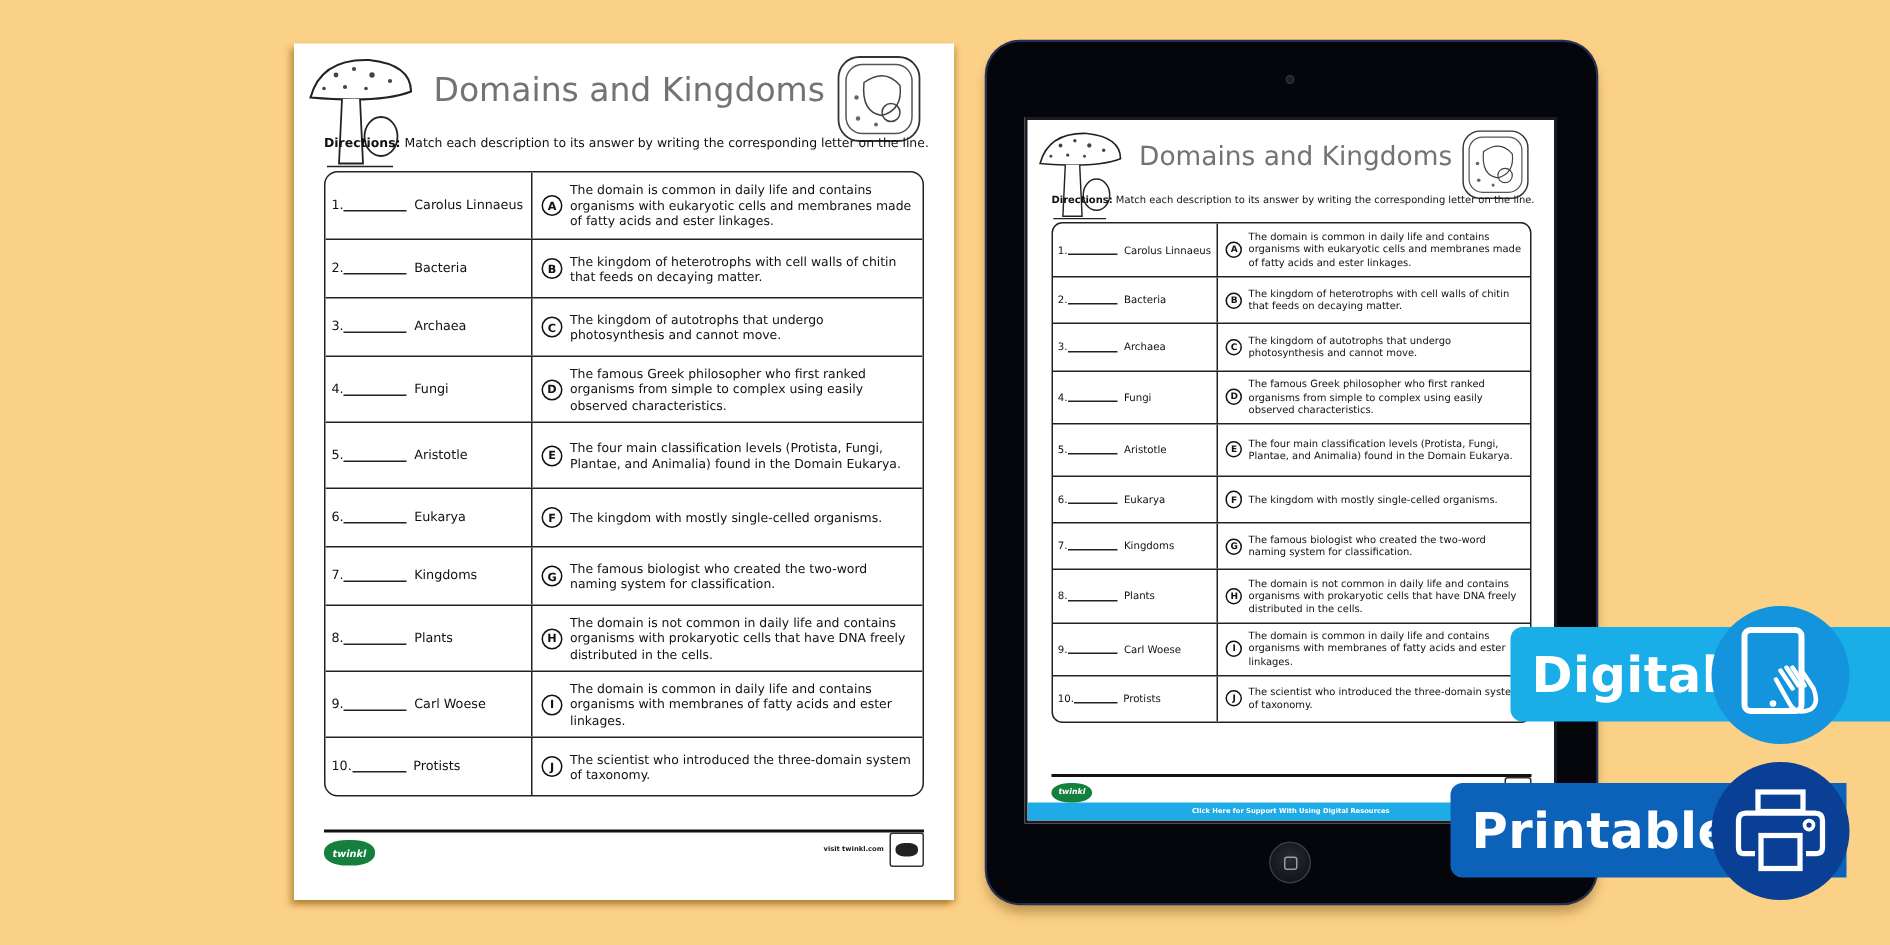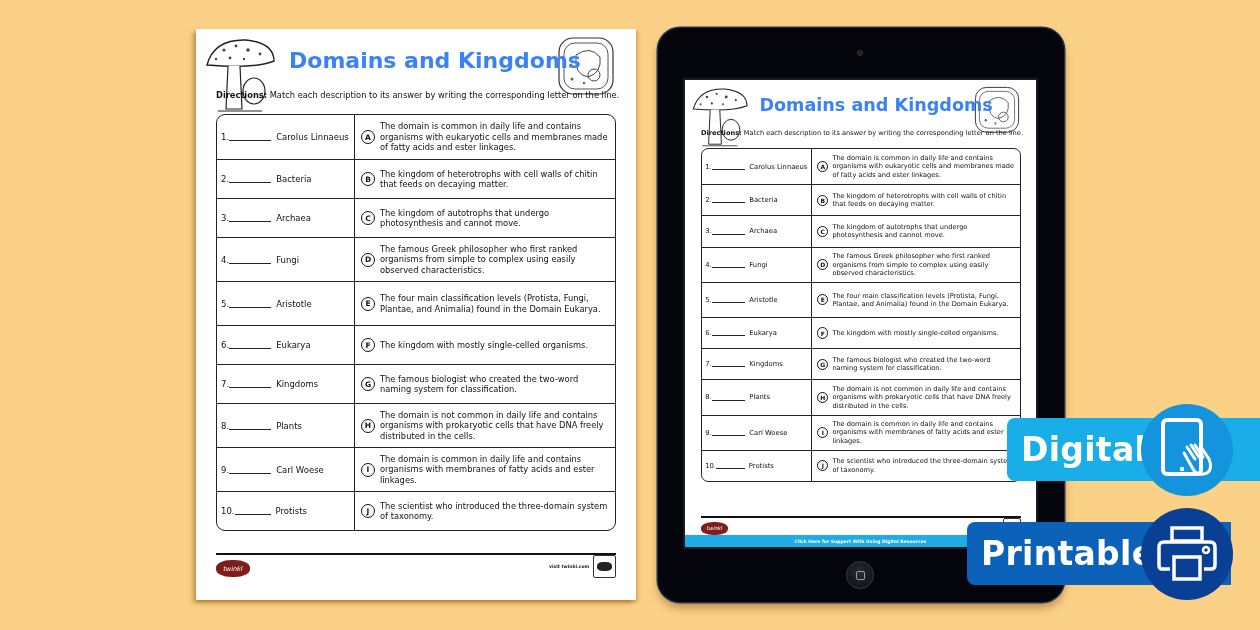--- a/index.html
+++ b/index.html
@@ -4,43 +4,43 @@
 <style>
   * { box-sizing: border-box; margin: 0; padding: 0; }
   html, body { width: 1260px; height: 630px; overflow: hidden; }
   body { background: #fbd087; font-family: "DejaVu Sans", sans-serif; position: relative; }
 
   
   .paper {
     position: absolute; left: 196px; top: 29px; width: 440px; height: 571px;
     background: #fff; box-shadow: -3px 3px 4px rgba(150,100,20,.55), 2px 2px 3px rgba(150,100,20,.35);
   }
-  .ws-title { position: absolute; font-weight: bold; color: #3b82f6; white-space: nowrap; }
+  .ws-title { position: absolute; font-weight: normal; color: #737373; white-space: nowrap; }
   .ws-dir { position: absolute; color: #111; white-space: nowrap; }
   .ws-dir b { font-weight: bold; }
 
   .ws-table {
     position: absolute; border: 1.3px solid #222; border-radius: 8px; overflow: hidden; background:#fff;
   }
   .ws-row { display: flex; border-top: 1px solid #222; }
   .ws-row:first-child { border-top: none; }
   .ws-left { border-right: 1px solid #222; display: flex; align-items: center; color:#111; white-space: nowrap; }
   .ws-left .num { display:inline-block; }
   .ws-left .blank { display:inline-block; border-bottom: 1px solid #222; }
   .ws-right { flex: 1; display: flex; align-items: center; color:#111; }
   .ws-letter {
     flex: 0 0 auto; border: 1.2px solid #111; border-radius: 50%;
     display: flex; align-items: center; justify-content: center; font-weight: bold;
   }
   .ws-desc { line-height: 1.25; }
 
   .ws-footer-line { position: absolute; height: 2px; background: #111; }
   .twinkl-logo {
-    position: absolute; background: #7f1d1d; color: #fff; border-radius: 45%;
-    font-weight: normal; display:flex; align-items:center; justify-content:center; font-style: italic;
+    position: absolute; background: #15803d; color: #fff; border-radius: 45%;
+    font-weight: bold; display:flex; align-items:center; justify-content:center; font-style: italic;
   }
   .visit { position: absolute; font-weight: bold; color:#222; white-space: nowrap; }
   .badge {
     position: absolute; border: 1px solid #333; border-radius: 2px; background:#fff;
     display:flex; align-items:center; justify-content:center;
   }
   .badge span { width:70%; height:45%; background:#222; border-radius:40%; display:block; }
 
   
   .clip { position: absolute; }

